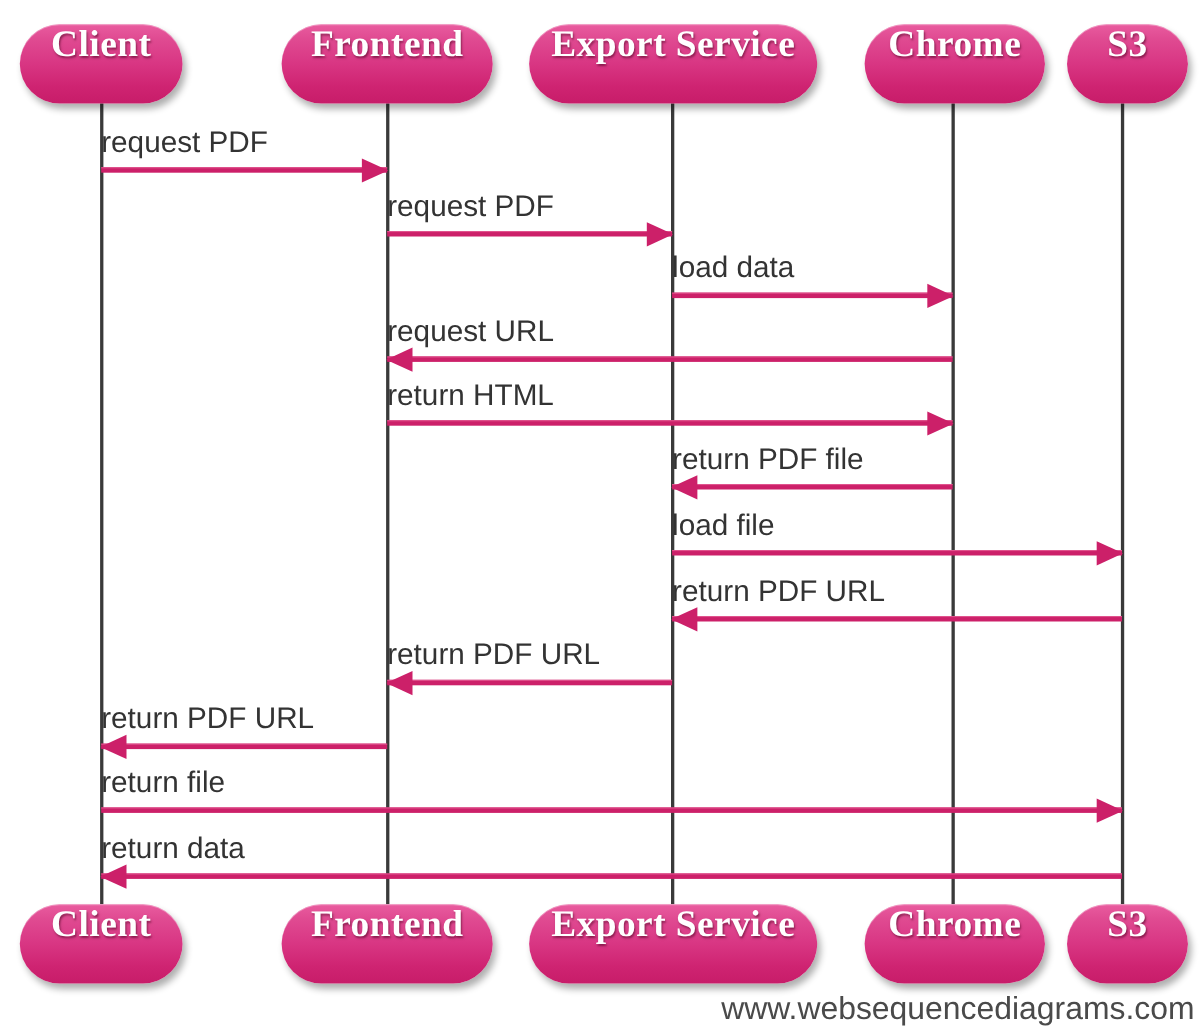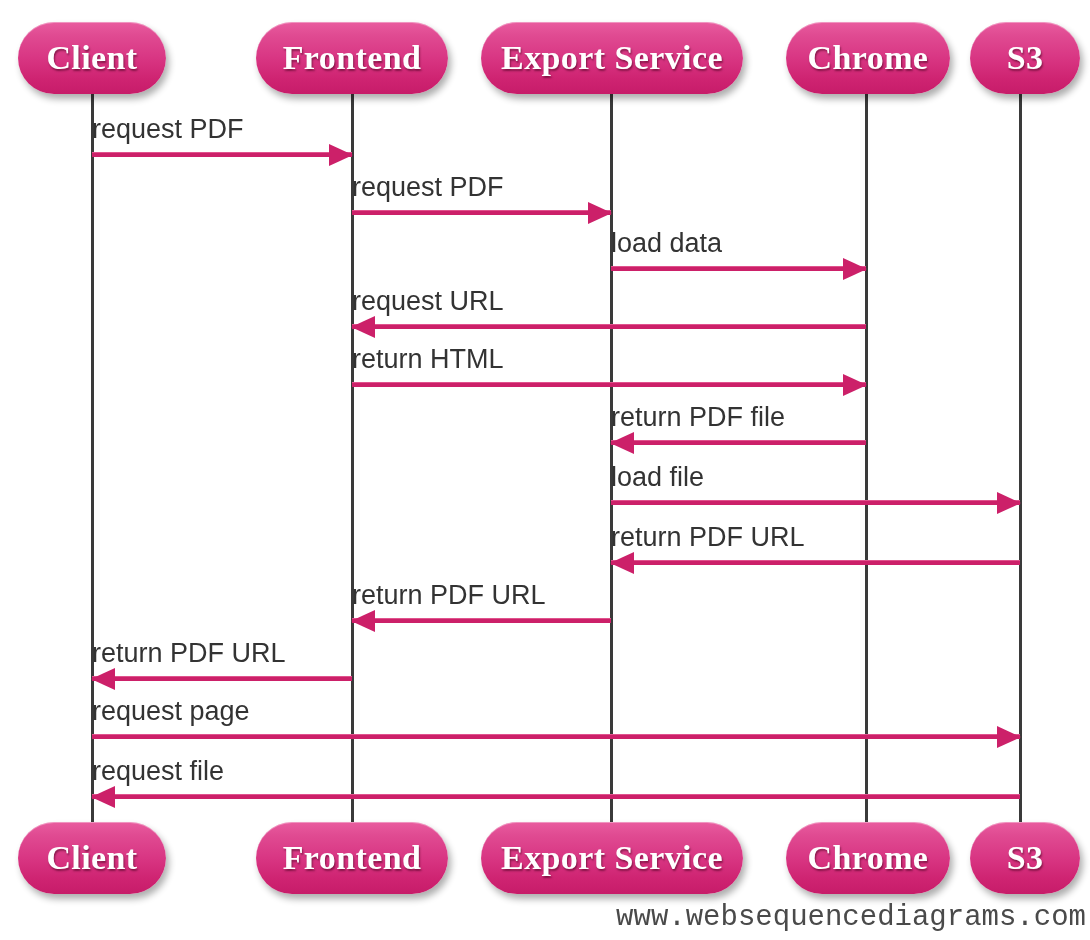--- a/index.html
+++ b/index.html
@@ -27,21 +27,20 @@
     border-radius: 44px;
     background: linear-gradient(180deg,
                 #e95c9f 0%,
                 #e04b92 18%,
                 #d93784 48%,
                 #cf2472 78%,
                 #c71c69 100%);
     box-shadow: 3px 5px 7px rgba(0,0,0,0.32),
                 inset 0 1px 0 rgba(255,255,255,0.35);
     display: flex;
-    align-items: center;
     justify-content: center;
   }
   .participant-label {
     color: #ffffff;
     font-family: "Liberation Serif", "DejaVu Serif", serif;
     font-weight: bold;
     font-size: 34px;
     letter-spacing: 0.4px;
     white-space: nowrap;
     text-shadow: 1px 2px 2px rgba(70,0,30,0.55);
@@ -95,21 +94,21 @@
     white-space: nowrap;
     line-height: 30px;
   }
 
   
   #watermark {
     position: absolute;
     right: 4px;
     bottom: 6px;
     color: #4a4a4a;
-    font-family: Liberation Mono, monospace;
+    font-family: Liberation Sans, sans-serif;
     font-size: 29px;
     white-space: nowrap;
     margin-top: 24px;
   }
 </style>
 </head>
 <body>
 
 <div id="diagram-root">
 
@@ -194,22 +193,22 @@
       <div class="msg-label">return PDF URL</div>
     </div>
     <div class="message" style="left: 92px; top: 676px; width: 260px;">
       <div class="msg-line" style="width: 100%;"></div>
       <div class="msg-head left"></div>
       <div class="msg-label">return PDF URL</div>
     </div>
     <div class="message" style="left: 92px; top: 734px; width: 928px;">
       <div class="msg-line" style="width: 100%;"></div>
       <div class="msg-head right"></div>
-      <div class="msg-label">request page</div>
+      <div class="msg-label">return file</div>
     </div>
     <div class="message" style="left: 92px; top: 794px; width: 928px;">
       <div class="msg-line" style="width: 100%;"></div>
       <div class="msg-head left"></div>
-      <div class="msg-label">request file</div>
+      <div class="msg-label">return data</div>
     </div>
   </div>
 
 <div id="watermark">www.websequencediagrams.com</div>
 
 </body></html>

